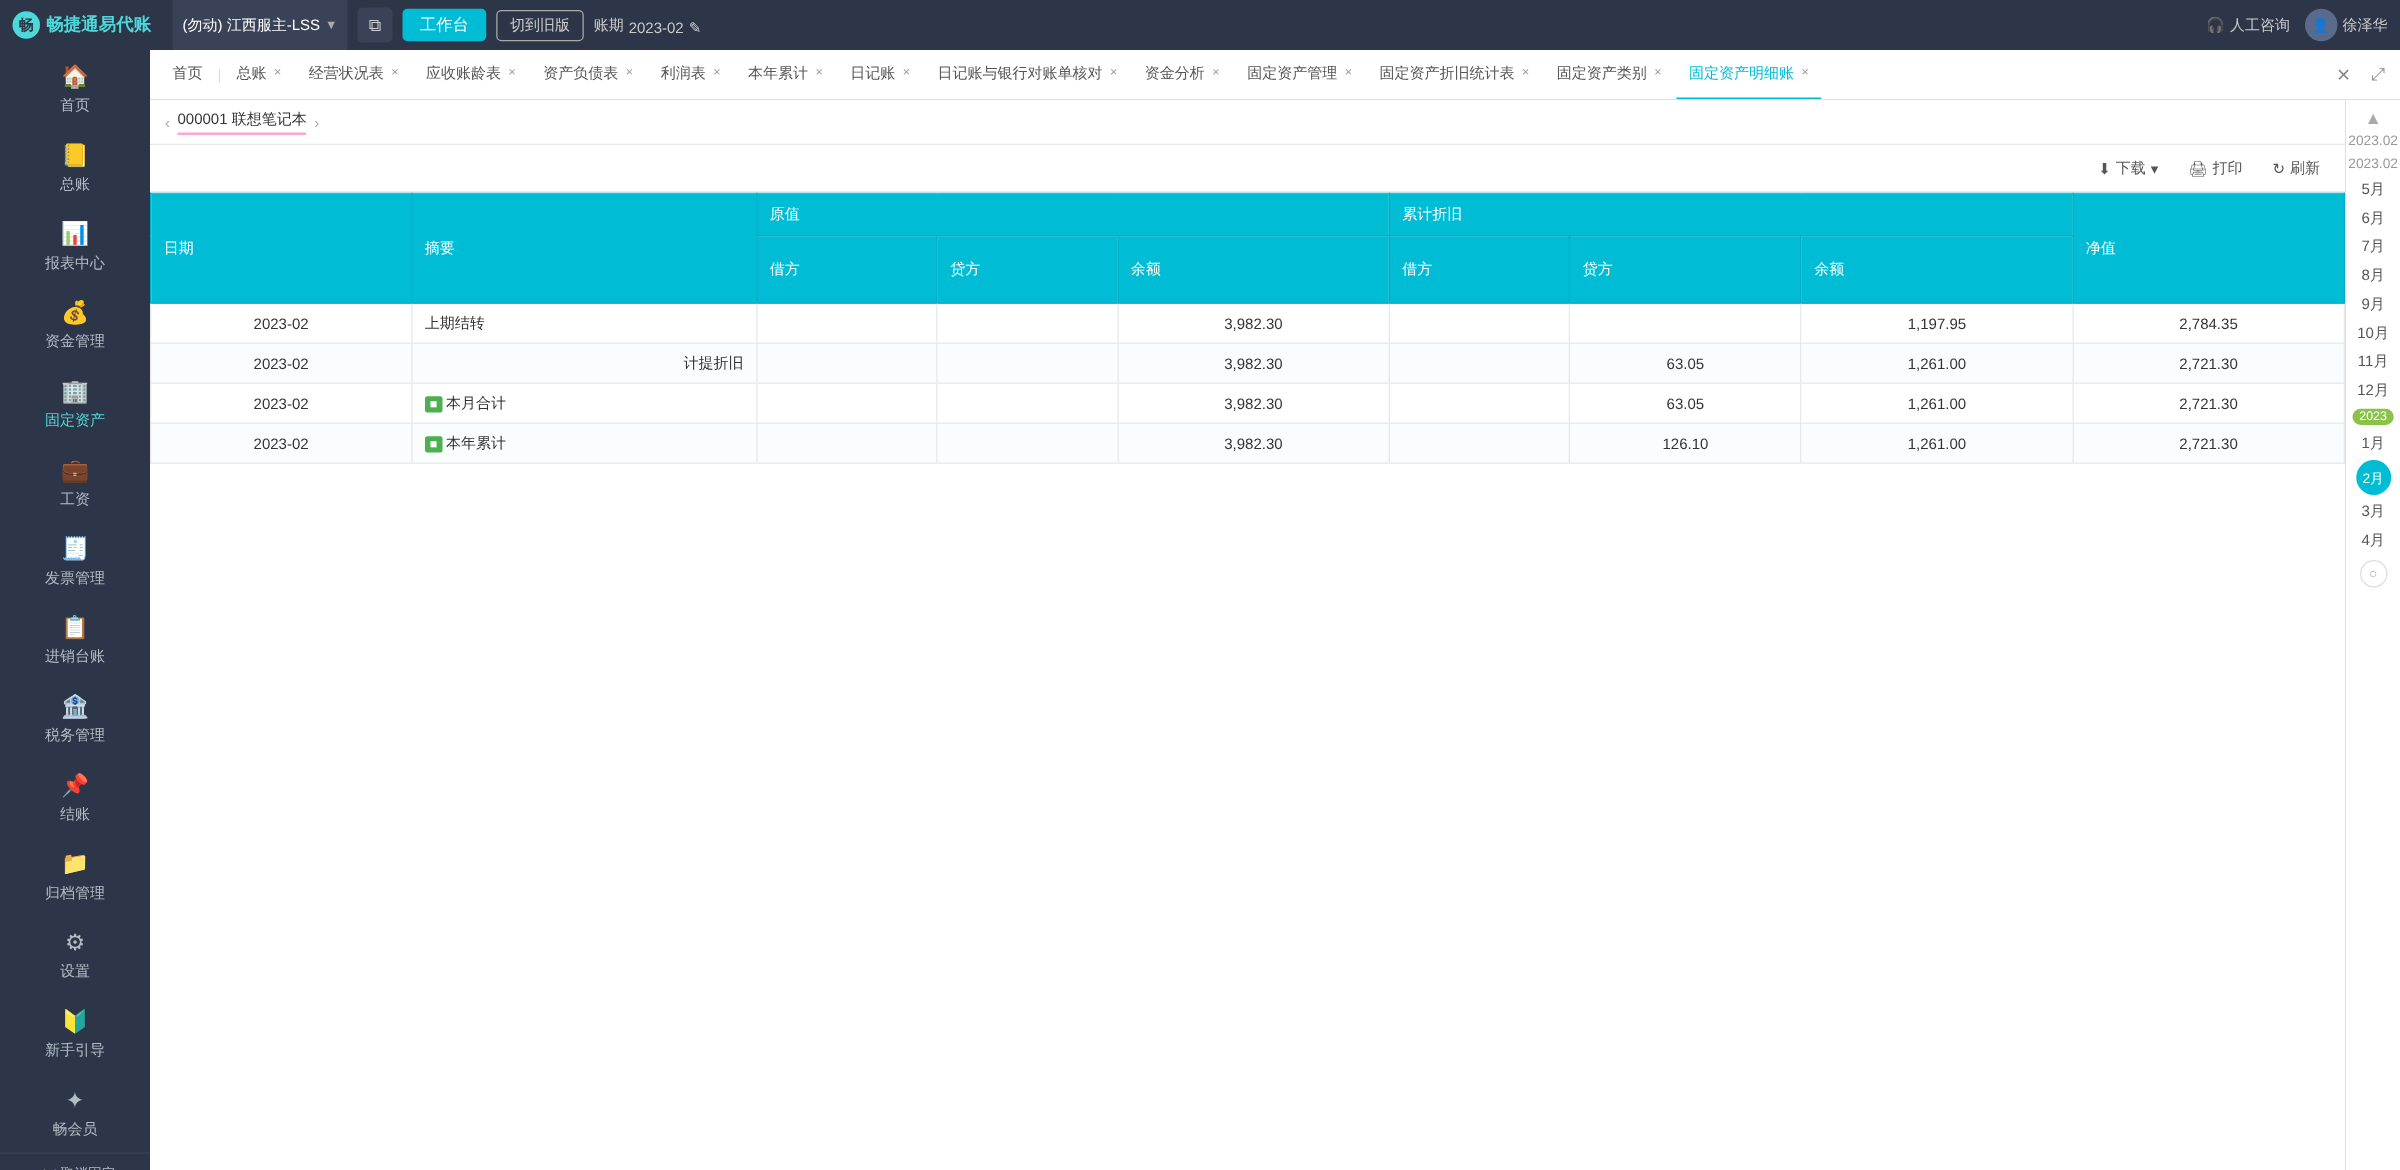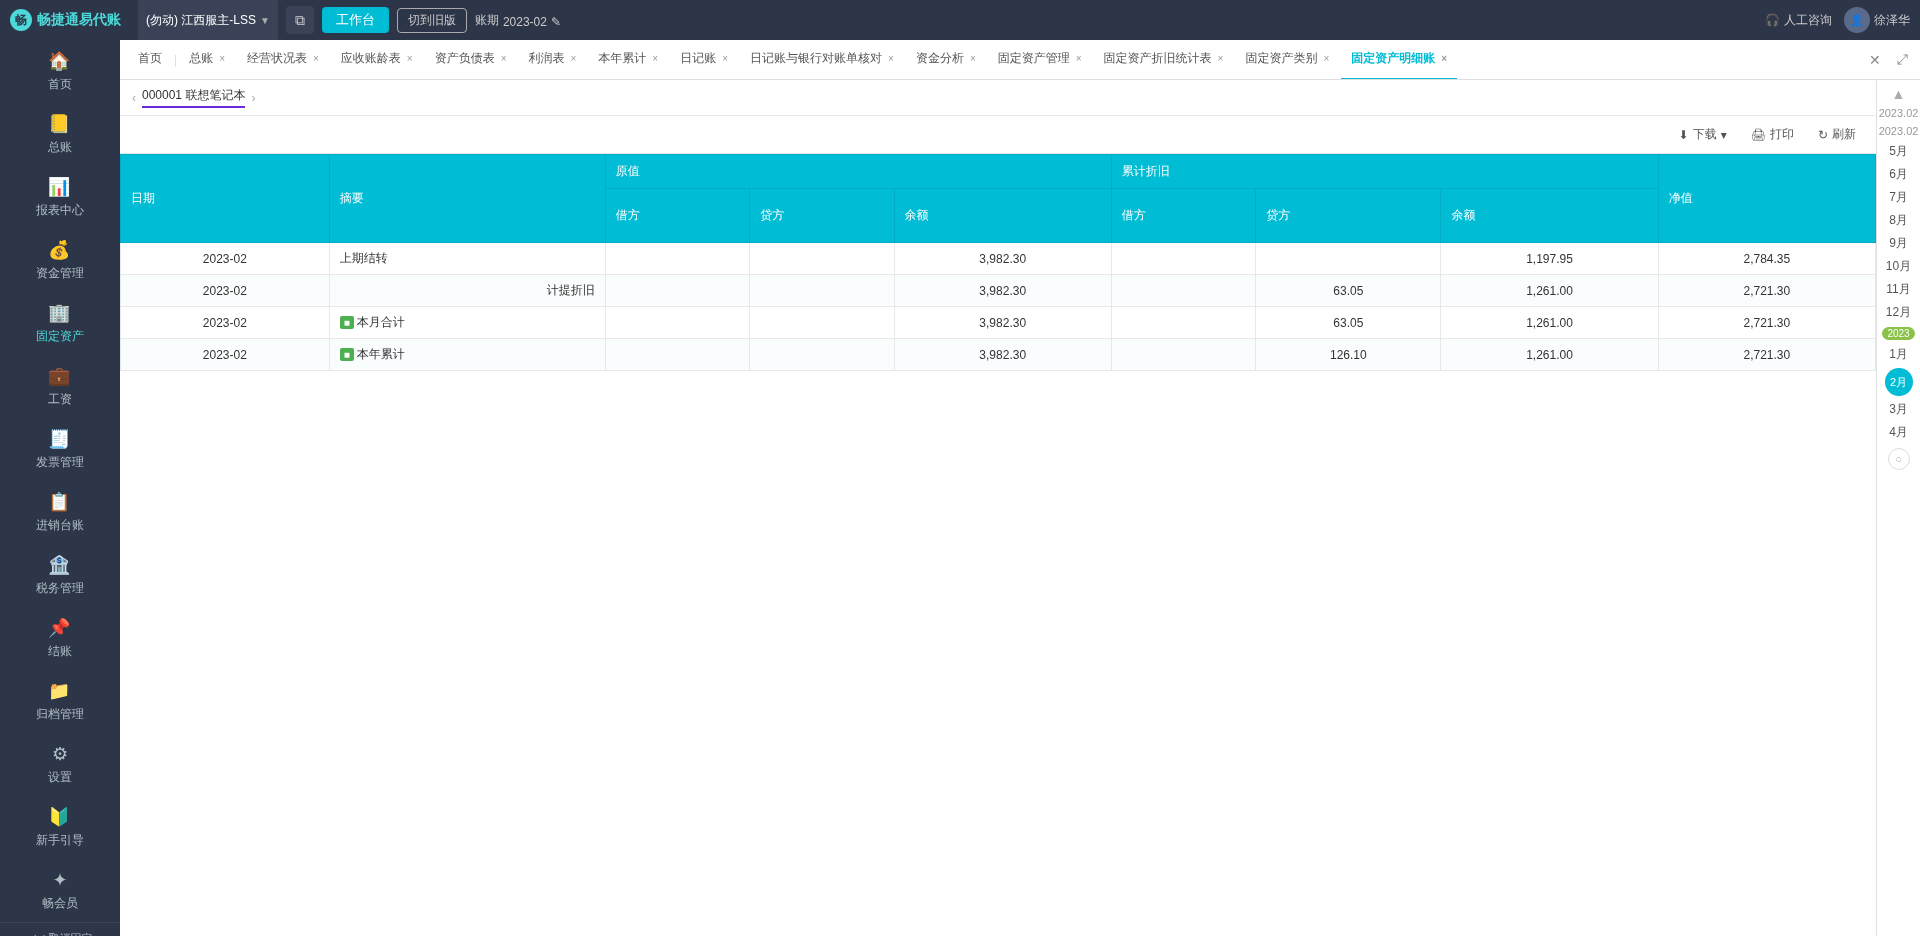--- a/index.html
+++ b/index.html
@@ -166,21 +166,21 @@
       font-size: 12px;
       color: #555;
       cursor: pointer;
       white-space: nowrap;
       border-bottom: 2px solid transparent;
       height: 40px;
     }
     .tab-item.active {
       color: #00bcd4;
       border-bottom: 2px solid #00bcd4;
-      font-weight: bold;
+      font-weight: normal;
     }
     .tab-close {
       font-size: 10px;
       color: #999;
       cursor: pointer;
       margin-left: 2px;
     }
     .tab-divider { color: #ddd; font-size: 12px; }
     .tab-actions {
       margin-left: auto;
@@ -223,21 +223,21 @@
       align-items: center;
       gap: 6px;
       font-size: 12px;
       color: #666;
       flex-shrink: 0;
     }
     .bread-nav .arrow { color: #aaa; }
     .bread-active {
       color: #333;
       font-weight: 500;
-      border-bottom: 2px solid #6d28d9;
+      border-bottom: 2px solid #f9a8d4;
       padding-bottom: 2px;
     }
 
     
     .toolbar {
       background: #fff;
       padding: 6px 12px;
       display: flex;
       align-items: center;
       justify-content: flex-end;

